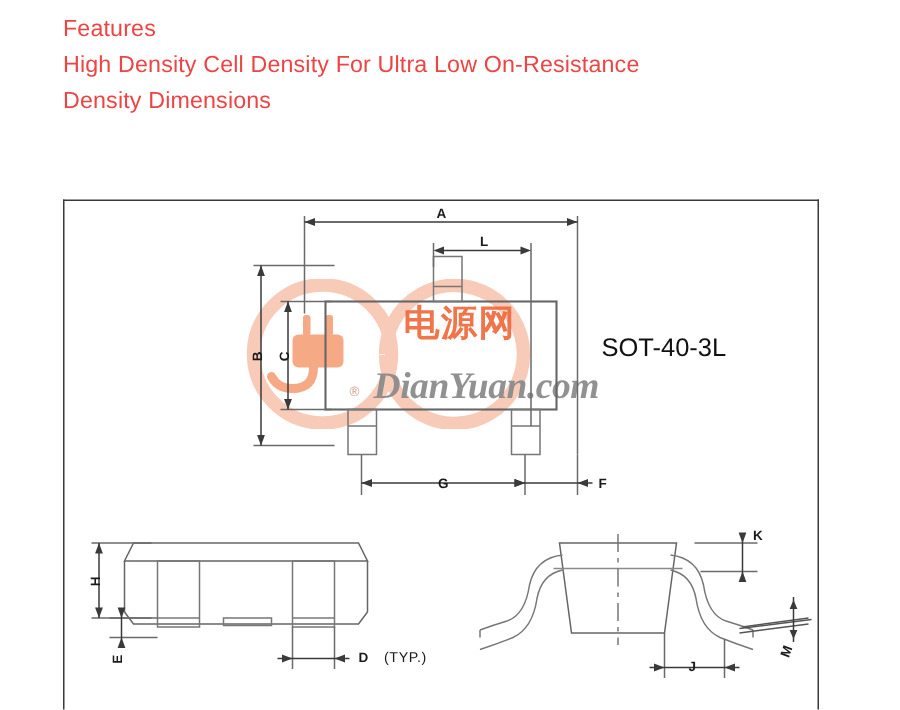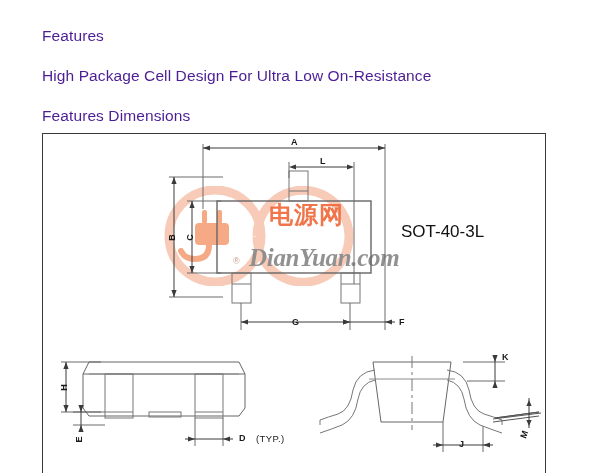--- a/index.html
+++ b/index.html
@@ -19,24 +19,23 @@
   
   #header-text {
     position: absolute;
     left: 42px;
     top: 8px;
     width: 520px;
   }
   #header-text .line {
     font-size: 15.5px;
     line-height: 24px;
-    color: #4c1d95;
+    color: #ef4444;
     white-space: nowrap;
     letter-spacing: 0.1px;
-    margin-top: 16px;
   }
   #header-text .line.title {
     font-size: 15.5px;
   }
 
   
   #drawing-frame {
     position: absolute;
     left: 42px;
     top: 133px;
@@ -119,22 +118,22 @@
     color: #1a1a1a;
     white-space: nowrap;
     letter-spacing: 0.4px;
   }
 </style>
 </head>
 <body>
 
 <div id="header-text">
   <div class="line title">Features</div>
-  <div class="line">High Package Cell Design For Ultra Low On-Resistance</div>
-  <div class="line">Features Dimensions</div>
+  <div class="line">High Density Cell Density For Ultra Low On-Resistance</div>
+  <div class="line">Density Dimensions</div>
 </div>
 
 <div id="drawing-frame">
 
   <div id="watermark">
     <svg class="svgwrap" width="300" height="100" viewBox="0 0 300 100">
       <g opacity="0.55">
         <path d="M 96 50 A 46 46 0 1 1 96 50.5" fill="none" stroke="#f2a17f" stroke-width="9"></path>
         <circle cx="54" cy="50" r="46" fill="none" stroke="#f2a17f" stroke-width="9"></circle>
       </g>

